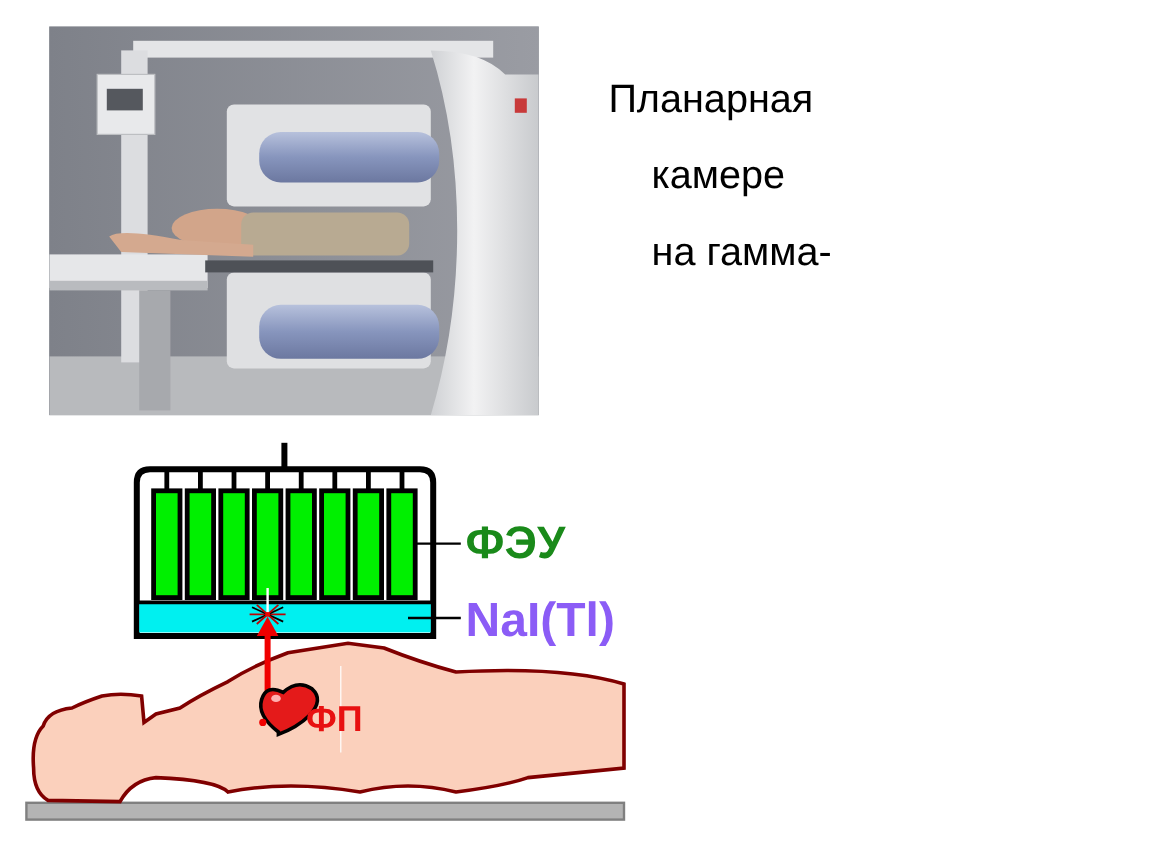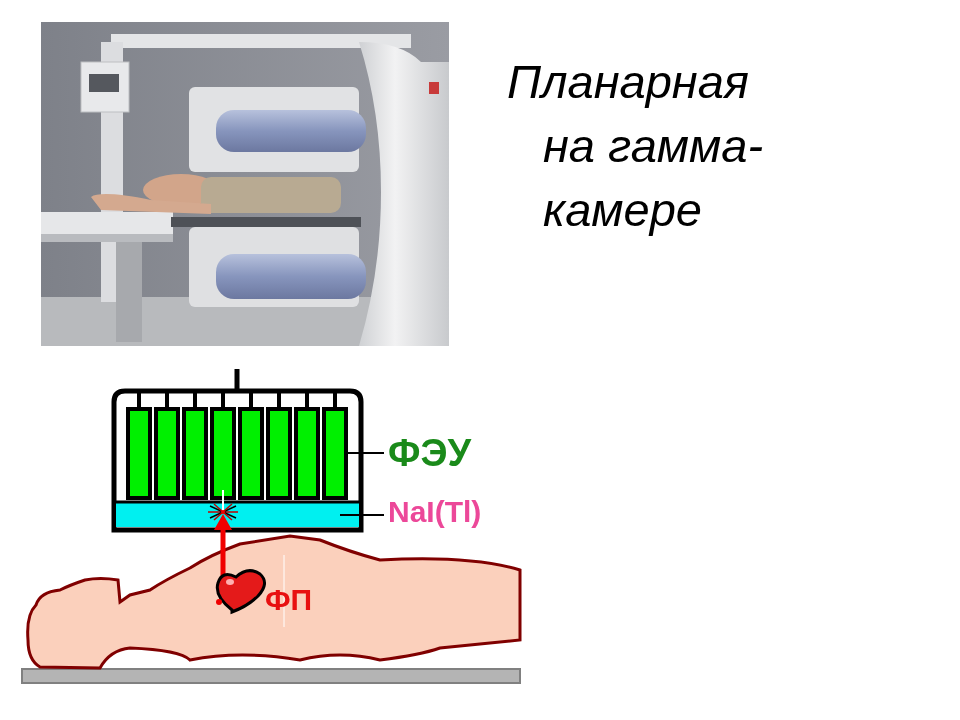--- a/index.html
+++ b/index.html
@@ -6,29 +6,29 @@
     body {
       width: 960px; height: 720px; background: #ffffff; position: relative; overflow: hidden;
       font-family: "Liberation Sans", sans-serif;
     }
     .photo {
       position: absolute; left: 41px; top: 22px; width: 408px; height: 324px;
       overflow: hidden; background: #8c8f96;
     }
     .title {
       position: absolute; left: 507px; top: 50px; width: 440px;
-      font-family: "Liberation Sans", sans-serif; font-size: 47px; line-height: 64px; color: #000; font-style: italic;
+      font-family: "Liberation Sans", sans-serif; font-size: 33px; line-height: 64px; color: #000;
     }
     .title .line { display: block; white-space: nowrap; }
     .title .indent { padding-left: 36px; }
     .diagram { position: absolute; left: 0; top: 355px; width: 530px; height: 340px; }
     .label { position: absolute; font-family: "Liberation Sans", sans-serif; font-weight: bold; }
     .lbl-pmt { left: 388px; top: 432px; font-size: 38px; color: #1a8a1a; }
-    .lbl-crystal { left: 388px; top: 495px; font-size: 30px; color: #ec4899; }
-    .lbl-rp { left: 265px; top: 583px; font-size: 30px; color: #e81010; }
+    .lbl-crystal { left: 388px; top: 495px; font-size: 40px; color: #8b5cf6; }
+    .lbl-rp { left: 255px; top: 583px; font-size: 30px; color: #e81010; }
   </style>
 </head>
 <body>
 
 <div class="photo">
   <svg width="408" height="324" viewBox="0 0 408 324">
     <defs>
       <linearGradient id="wallg" x1="0" y1="0" x2="1" y2="0">
         <stop offset="0" stop-color="#7e8189"></stop>
         <stop offset="1" stop-color="#9a9ca3"></stop>
@@ -68,22 +68,22 @@
     <rect x="130" y="195" width="190" height="10" fill="#4e5157"></rect>
 
     <ellipse cx="140" cy="168" rx="38" ry="16" fill="#d2a58a"></ellipse>
     <rect x="160" y="155" width="140" height="36" rx="10" fill="#b8aa92"></rect>
     <path d="M50 175 Q60 168 110 178 L170 182 L170 192 L60 188 Z" fill="#d4a98f"></path>
   </svg>
 </div>
 
 <div class="title">
   <span class="line">Планарная</span>
+  <span class="line indent">камере</span>
   <span class="line indent">на гамма-</span>
-  <span class="line indent">камере</span>
 </div>
 
 <svg class="diagram" width="530" height="340" viewBox="0 355 530 340">
 
   <rect x="22" y="669" width="498" height="14" fill="#b4b4b4" stroke="#808080" stroke-width="2"></rect>
 
   <path d="M520 570 Q470 555 380 560 Q350 552 320 540 L290 536 L240 544 Q210 555 190 568 Q165 580 150 590 L130 595 L120 602 L118 580 Q100 577 85 580 Q70 585 60 590 Q40 592 36 605 Q26 615 28 640 Q28 660 40 667 L100 668 Q110 650 130 648 Q180 650 190 660 Q240 650 300 660 Q340 650 380 660 Q420 655 440 648 L520 640 Z" fill="#fbd0bc" stroke="#800000" stroke-width="3"></path>
   <line x1="284" y1="555" x2="284" y2="627" stroke="#ffffff" stroke-width="1"></line>
 
   <line x1="237" y1="369" x2="237" y2="391" stroke="#000" stroke-width="5"></line>

